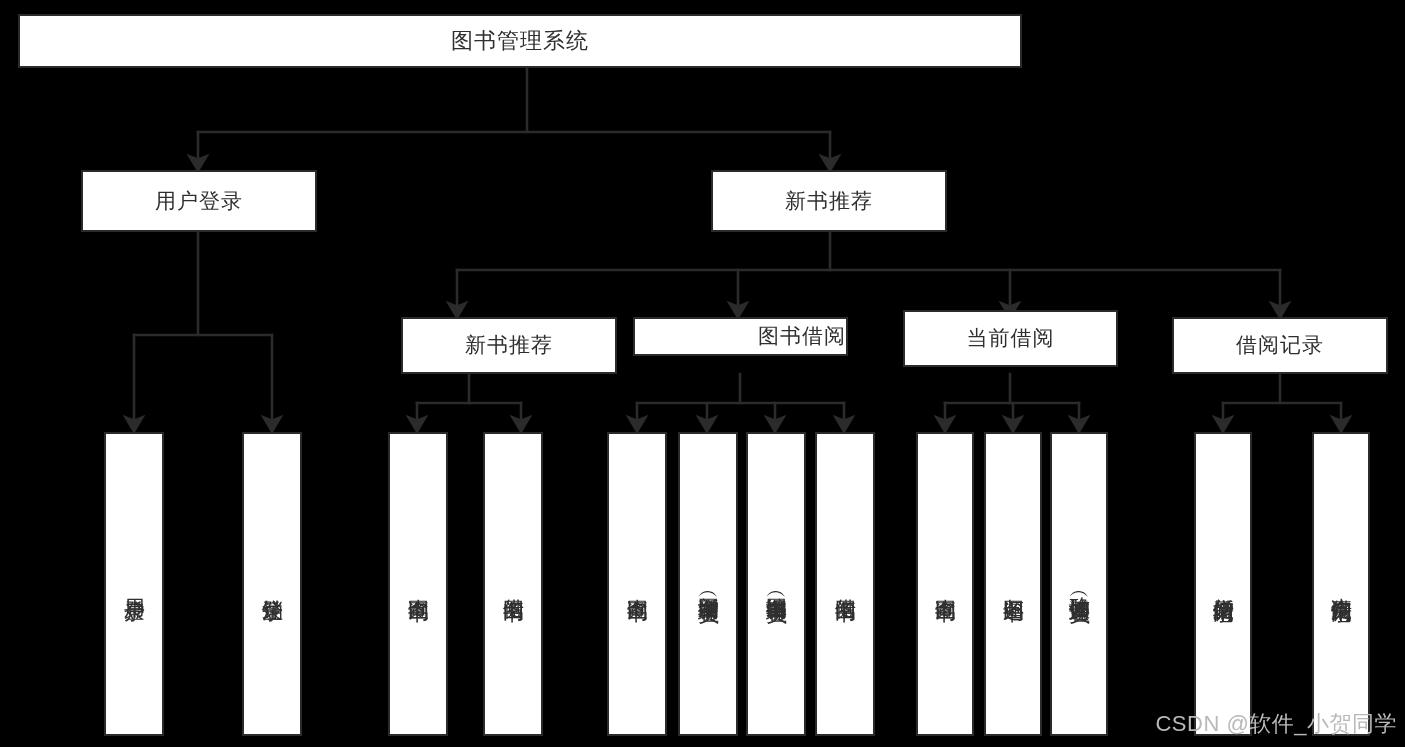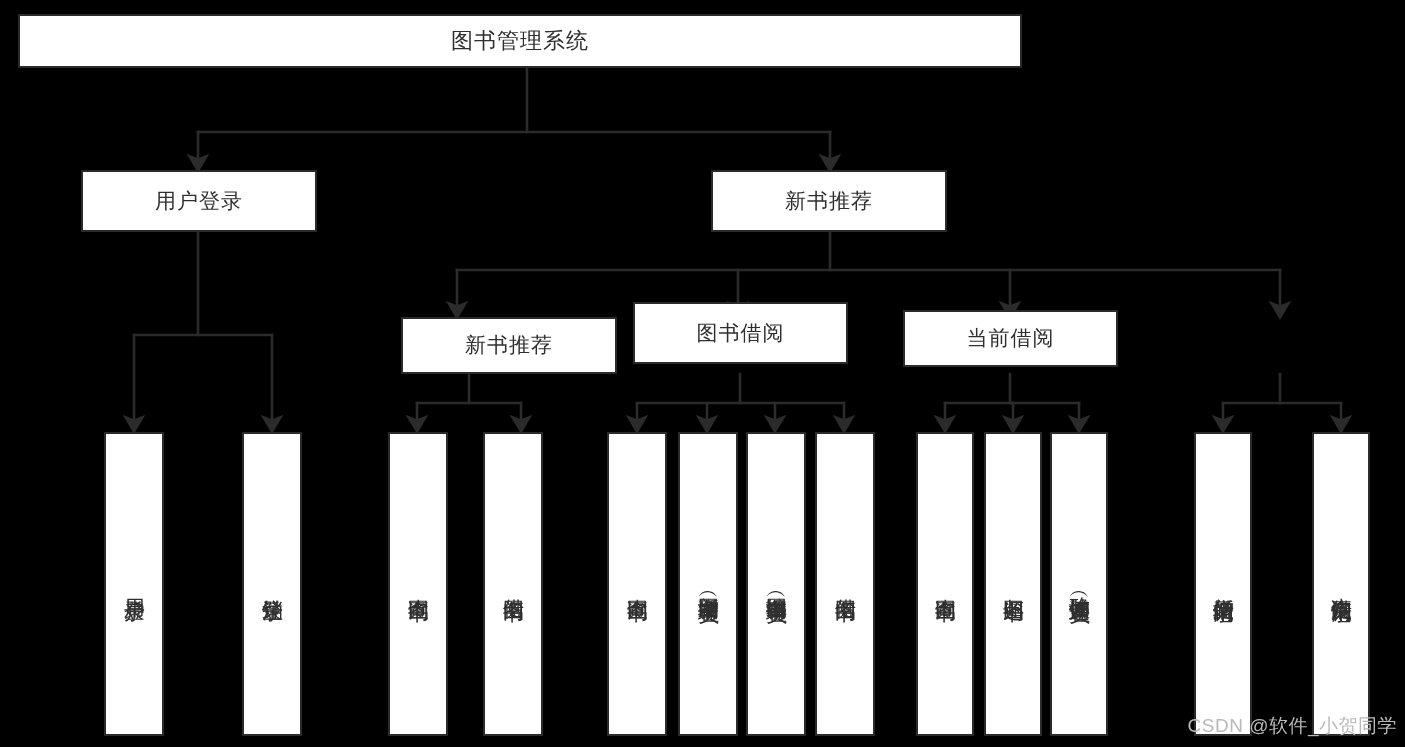--- a/index.html
+++ b/index.html
@@ -54,21 +54,21 @@
     display: block;
     text-align: center;
   }
   .node.root {
     font-size: 22px;
   }
   #watermark {
     position: absolute;
     right: 8px;
     bottom: 8px;
-    font-size: 19px;
+    font-size: 22px;
     color: #b9b9b9;
     letter-spacing: 0.5px;
     white-space: nowrap;
     z-index: 9;
     user-select: none;
   }
 </style>
 </head>
 <body>
 
@@ -145,28 +145,31 @@
   </div>
 
   <div class="node h" style="left:711px; top:170px; width:236px; height:62px;">
     <span>新书推荐</span>
   </div>
 
   <div class="node h" style="left:361px; top:317px; width:216px; height:57px;margin-left:40px;">
     <span>新书推荐</span>
   </div>
 
-  <div class="node h" style="left:633px; top:302px; width:215px; height:62px;">
+  <div class="node h" style="left:633px; top:317px; width:215px; height:39px;justify-content:flex-end;">
     <span>图书借阅</span>
   </div>
 
   <div class="node h" style="left:903px; top:310px; width:215px; height:57px;">
     <span>当前借阅</span>
   </div>
 
+  <div class="node h" style="left:1172px; top:317px; width:216px; height:57px;">
+    <span>借阅记录</span>
+  </div>
 
   <div class="node v" style="left:104px; top:432px; width:60px; height:304px;">
     <span class="vlabel">用户登录</span>
   </div>
 
   <div class="node v" style="left:242px; top:432px; width:60px; height:304px;">
     <span class="vlabel">注销登录</span>
   </div>
 
   <div class="node v" style="left:388px; top:432px; width:60px; height:304px;">

